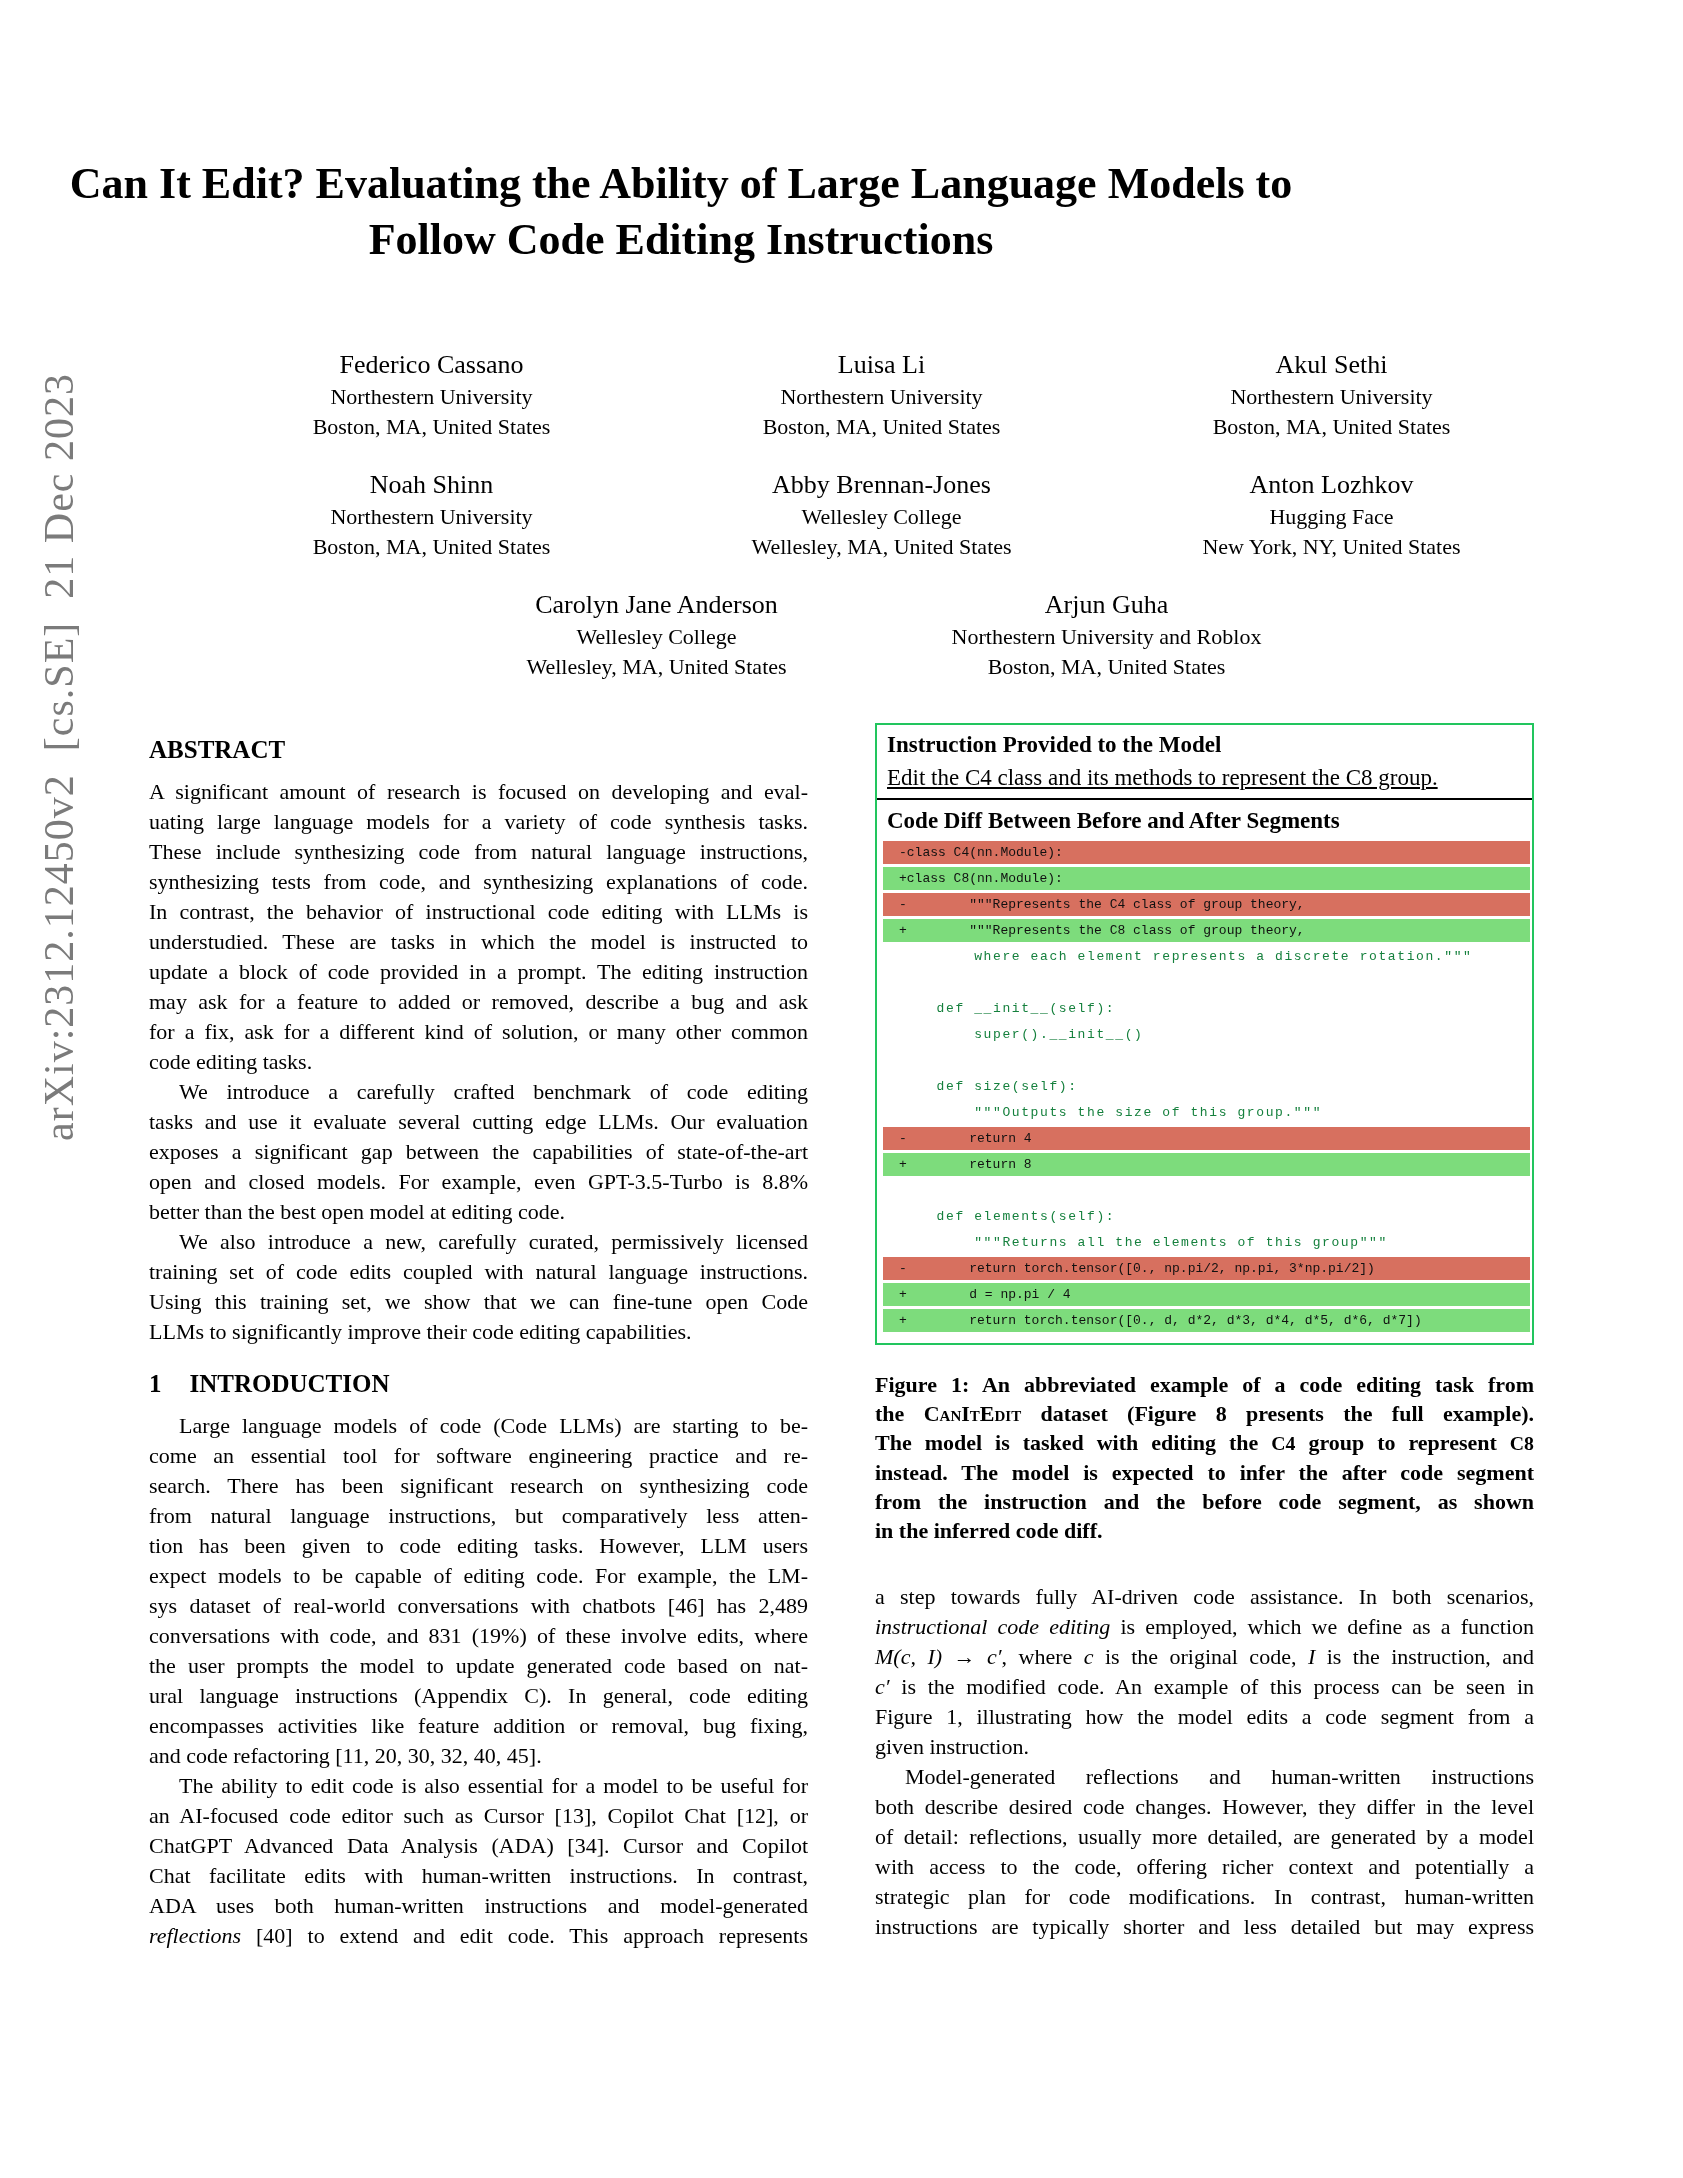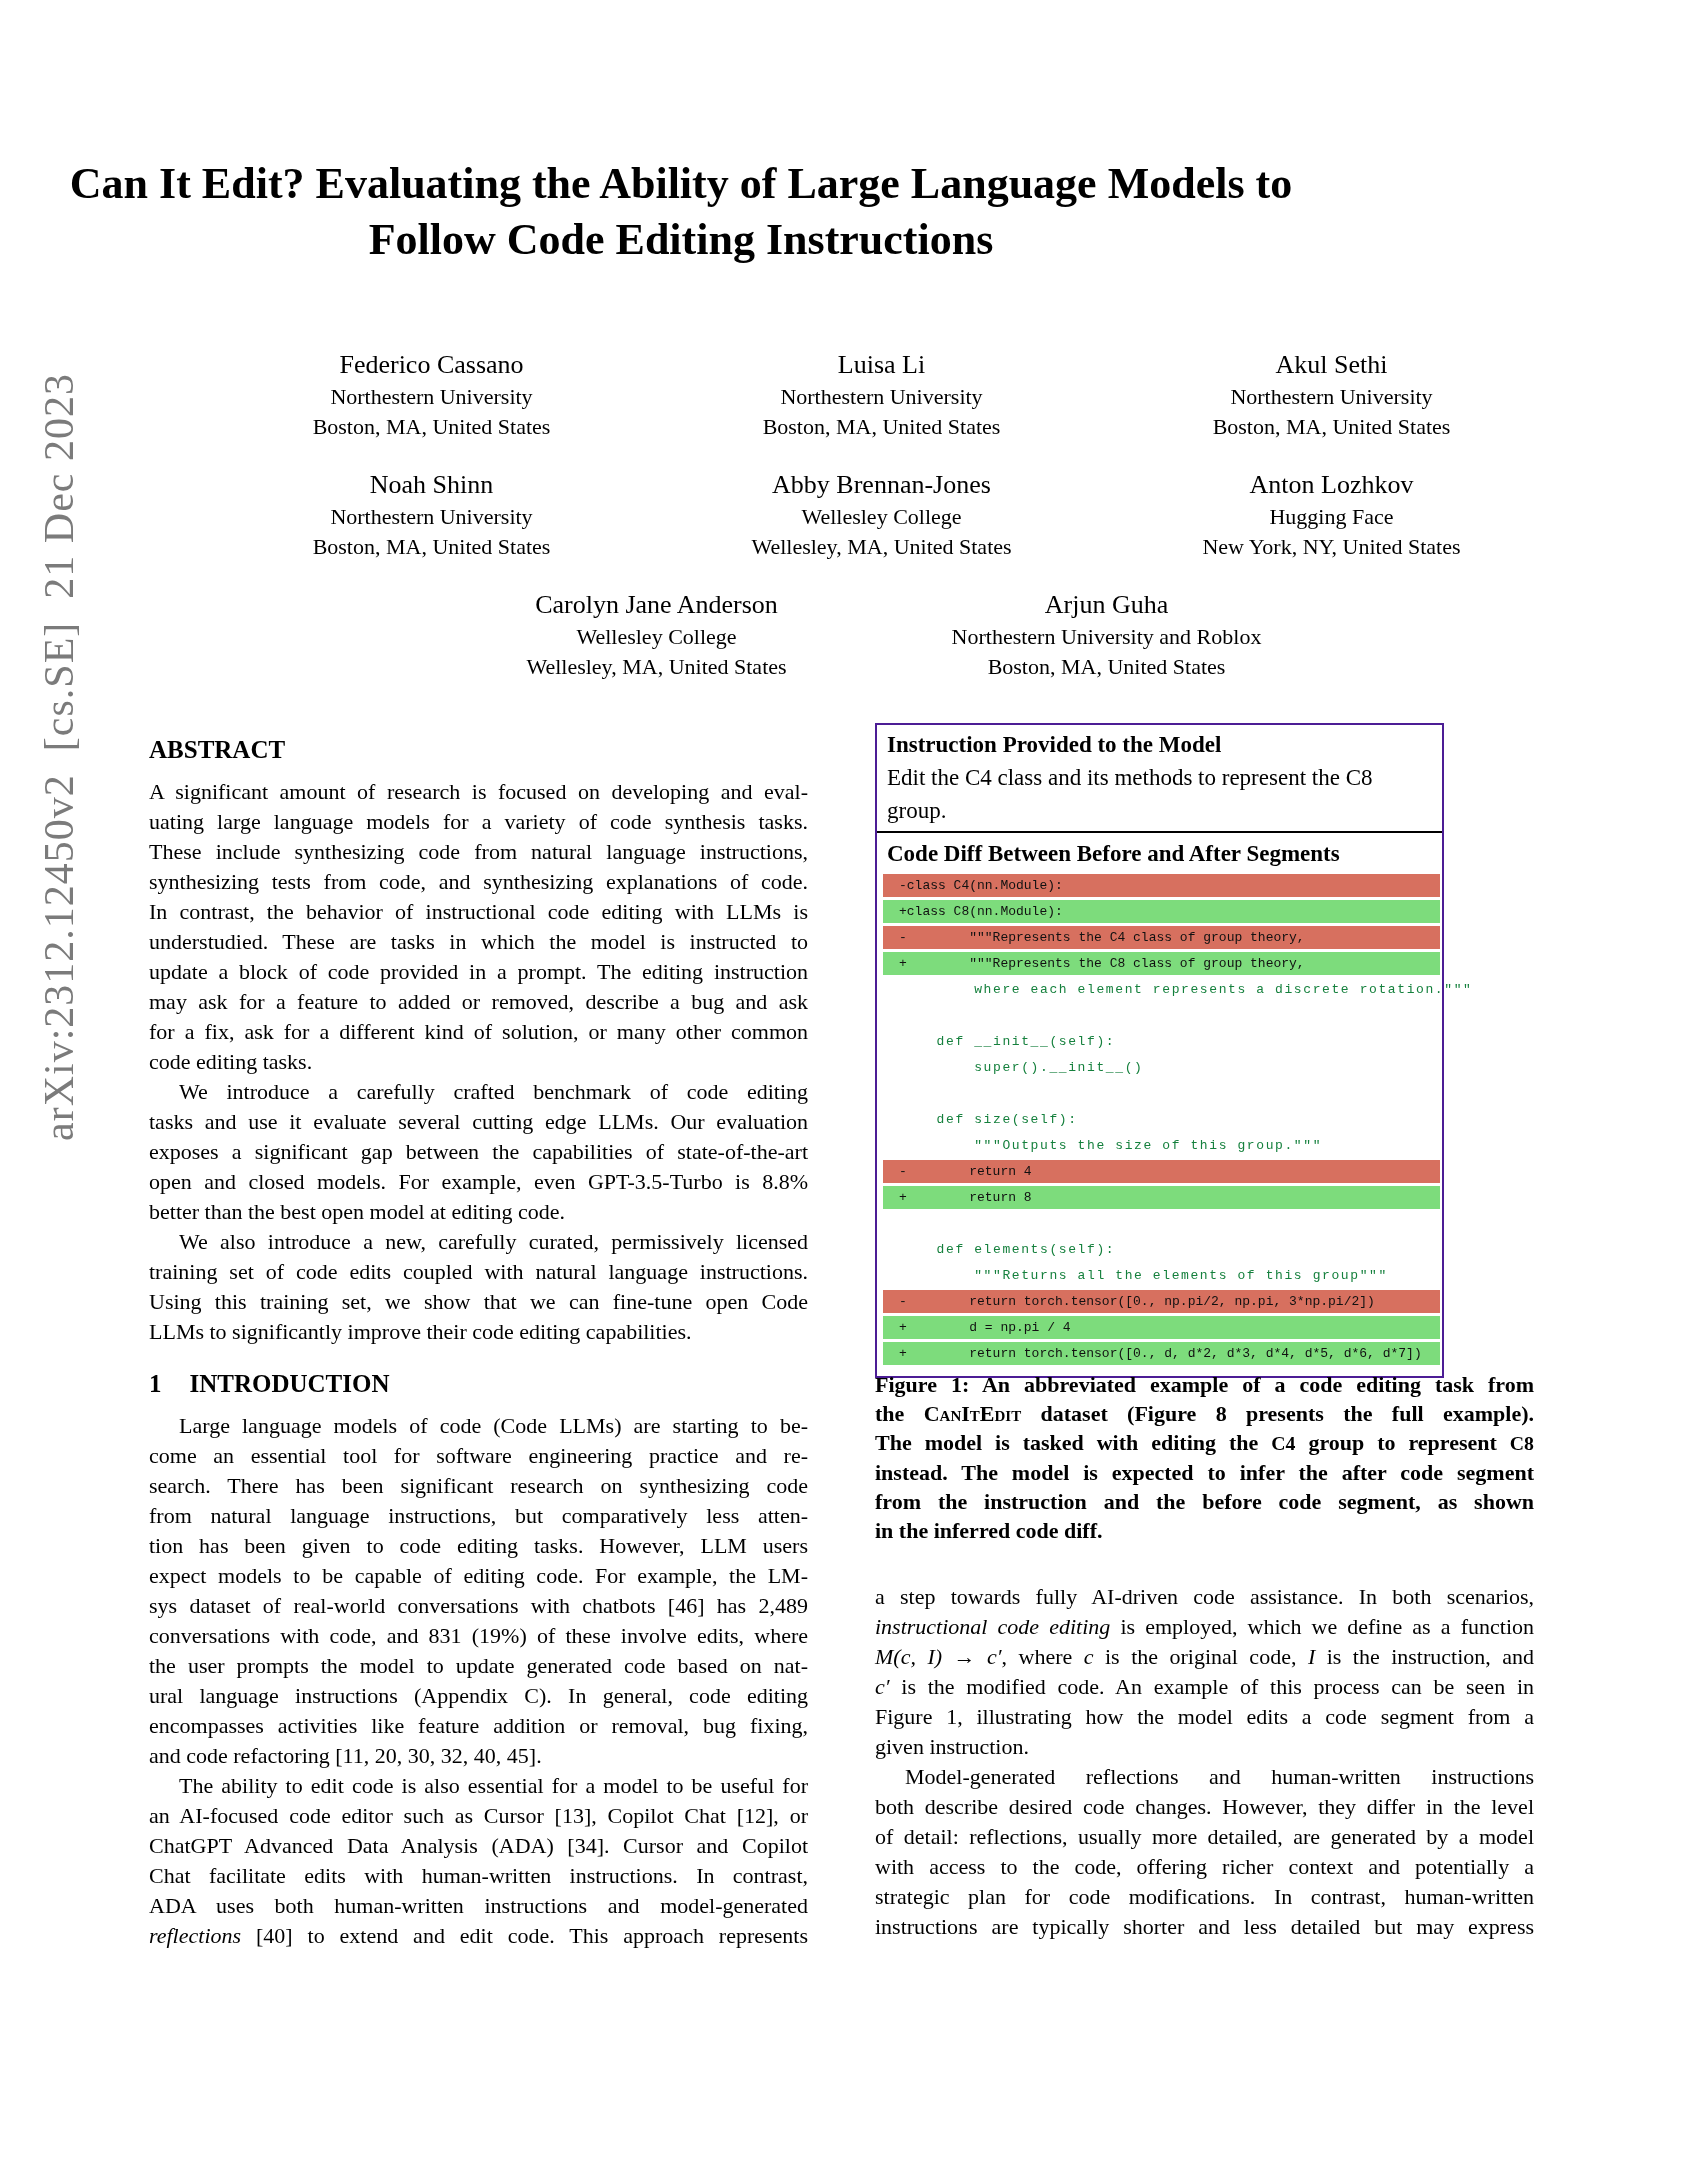--- a/index.html
+++ b/index.html
@@ -43,25 +43,25 @@
   .line { line-height:30px; text-align:justify; text-align-last:justify; }
   .line.last { text-align-last:left; }
   .para.indent .line:first-child { text-indent:30px; }
 
   .seg-i    { font-style:italic; }
   .seg-sc   { font-variant:small-caps; }
   .seg-code { font-family:Liberation Serif, serif; font-size:0.9em; }
 
   
   .figure-box {
-    position:absolute; left:875px; top:723px; width:569px;
-    border:2px solid #4c1d95; box-sizing:border-box; background:#fff;
+    position:absolute; left:875px; top:723px; width:659px;
+    border:2px solid #22c55e; box-sizing:border-box; background:#fff;
   }
   .fig-header      { font-size:23px; font-weight:bold; line-height:33px; padding:3px 10px 0 10px; }
-  .fig-instruction { font-size:23px; line-height:33px; padding:0 16px 4px 10px; }
+  .fig-instruction { font-size:23px; line-height:33px; padding:0 16px 4px 10px;text-decoration:underline; }
   .fig-divider     { border-top:2px solid #000; }
   .fig-diff-header { padding-top:4px; }
   .diff { padding:4px 2px 8px 6px; }
   .diff-row {
     height:23px; margin-bottom:3px; display:flex; align-items:center;
     padding-left:16px; box-sizing:border-box;
   }
   .diff-row.del { background:var(--del,#d7705f); }
   .diff-row.add { background:var(--add,#7ddc7c); }
   .diff-text {

